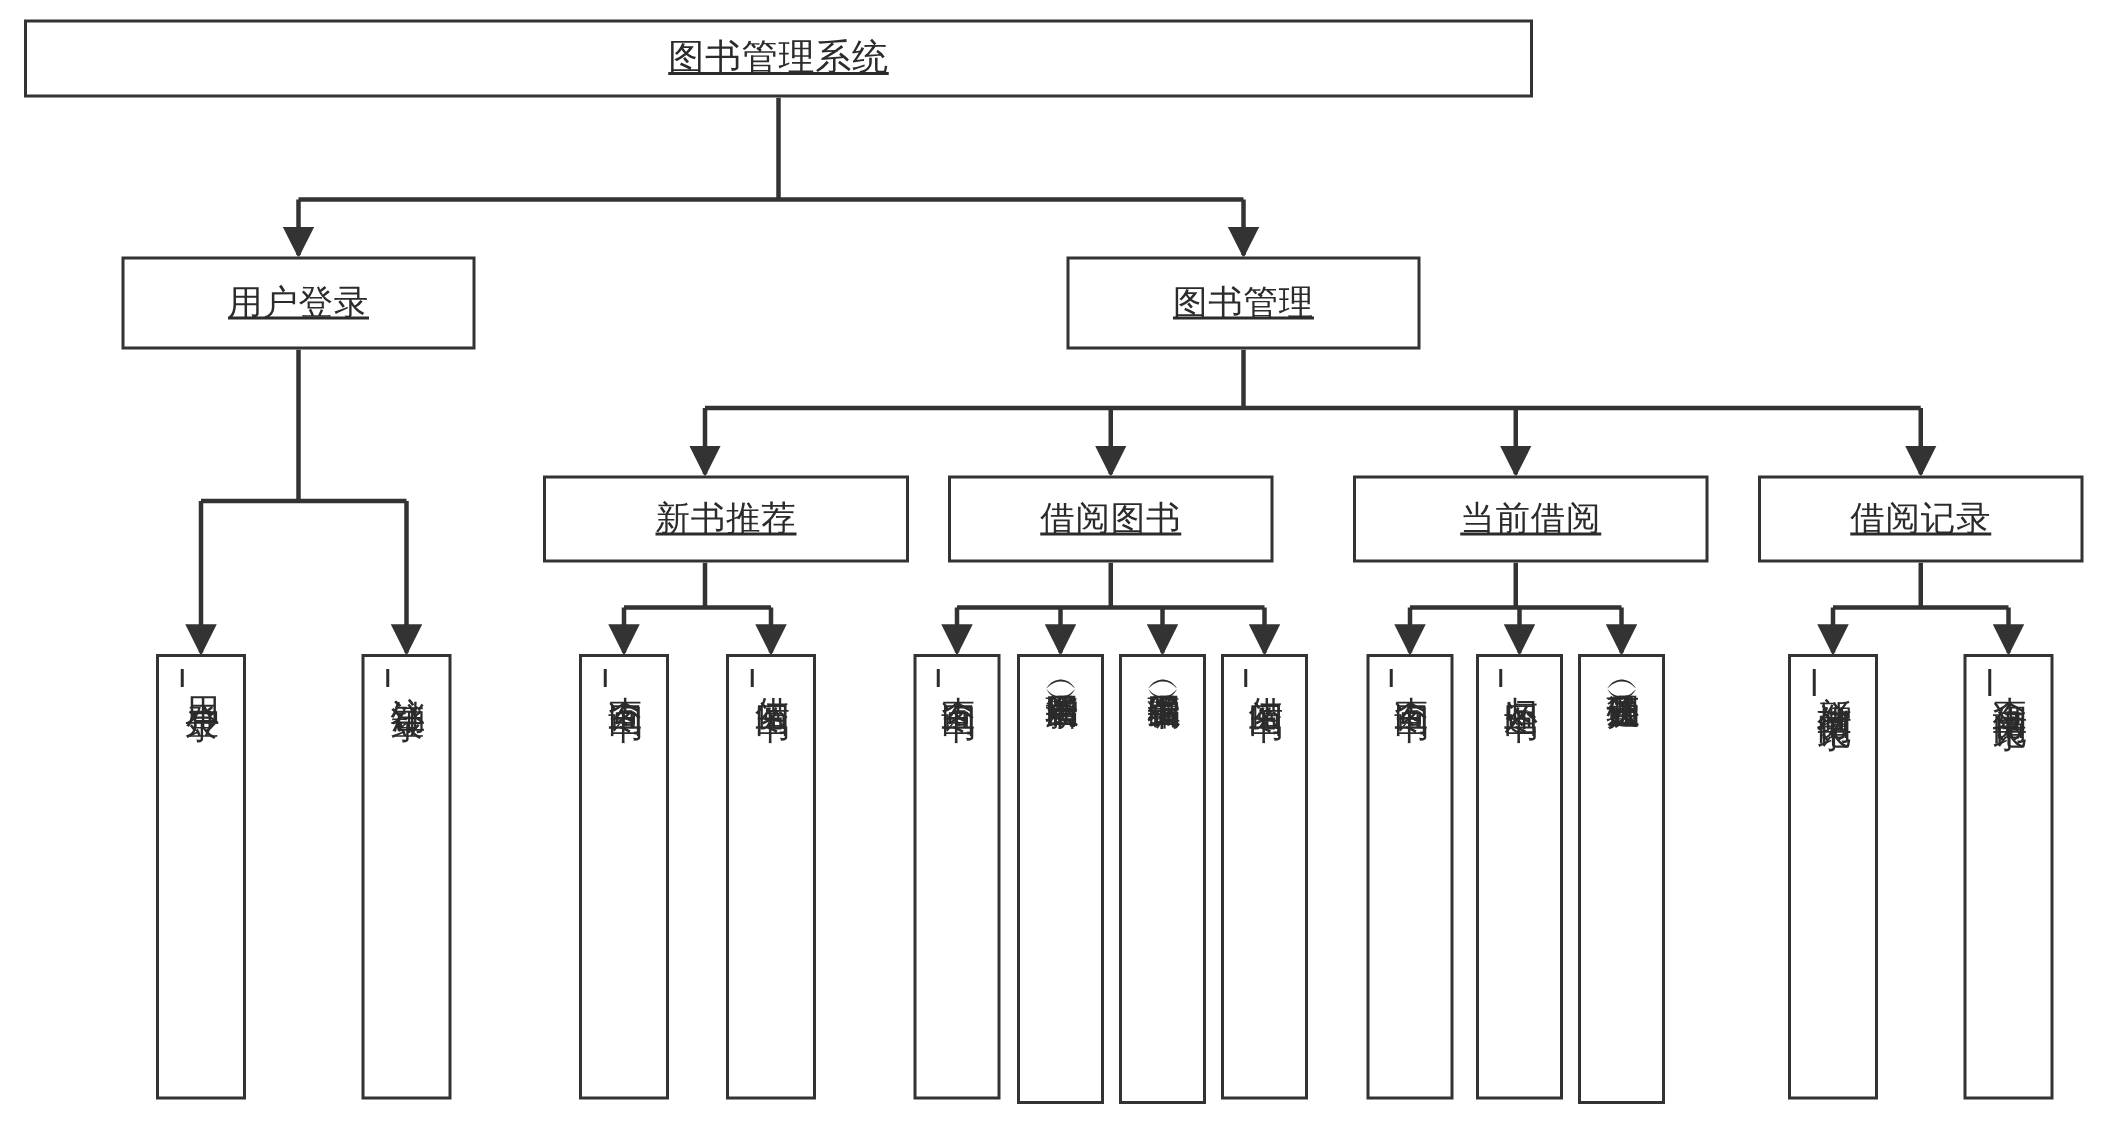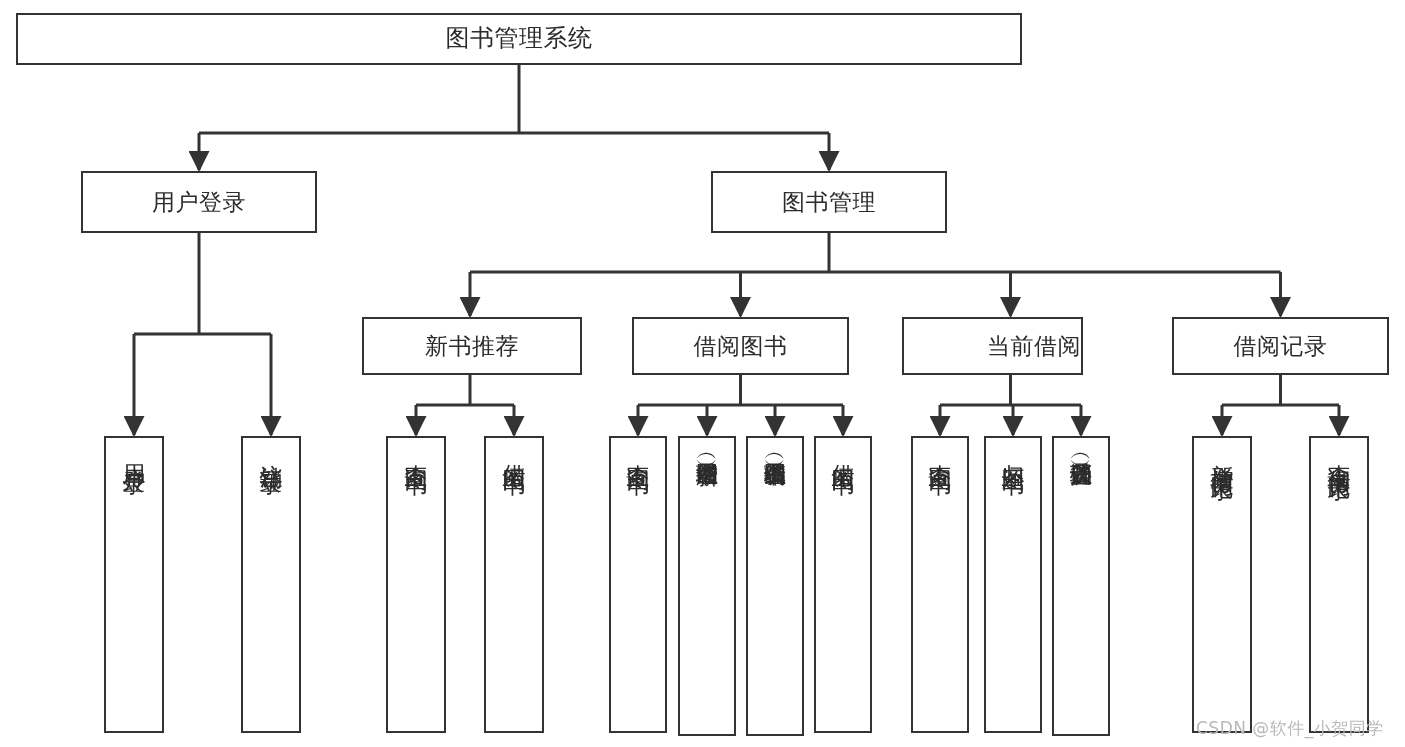--- a/index.html
+++ b/index.html
@@ -34,20 +34,21 @@
     display: flex;
     align-items: center;
     justify-content: center;
     z-index: 2;
   }
   .node .lbl {
     display: block;
     text-align: center;
     line-height: 1.05;
     white-space: nowrap;
+    text-decoration: underline;
   }
   
   .node.horiz .lbl {
     font-size: 23px;
     letter-spacing: 0.5px;
   }
   .node.root .lbl {
     font-size: 24px;
   }
   
@@ -128,27 +129,27 @@
   <div id="node-layer">
       <div class="node horiz root" style="left: 16px; top: 13px; width: 1006px; height: 52px;">
         <span class="lbl">图书管理系统</span>
       </div>
       <div class="node horiz" style="left: 81px; top: 171px; width: 236px; height: 62px;">
         <span class="lbl">用户登录</span>
       </div>
       <div class="node horiz" style="left: 711px; top: 171px; width: 236px; height: 62px;">
         <span class="lbl">图书管理</span>
       </div>
-      <div class="node horiz" style="left: 362px; top: 317px; width: 220px; height: 58px;">
+      <div class="node horiz" style="left: 362px; top: 317px; width: 244px; height: 58px;">
         <span class="lbl">新书推荐</span>
       </div>
       <div class="node horiz" style="left: 632px; top: 317px; width: 217px; height: 58px;">
         <span class="lbl">借阅图书</span>
       </div>
-      <div class="node horiz" style="left: 902px; top: 317px; width: 181px; height: 58px; justify-content: flex-end;">
+      <div class="node horiz" style="left: 902px; top: 317px; width: 237px; height: 58px;">
         <span class="lbl">当前借阅</span>
       </div>
       <div class="node horiz" style="left: 1172px; top: 317px; width: 217px; height: 58px; justify-content: center;">
         <span class="lbl">借阅记录</span>
       </div>
       <div class="node vert" style="left: 104px; top: 436px; width: 60px; height: 297px;">
         <span class="lbl">用户登录</span>
       </div>
       <div class="node vert" style="left: 241px; top: 436px; width: 60px; height: 297px;">
         <span class="lbl">注销登录</span>
@@ -181,14 +182,13 @@
         <span class="lbl">确认归还（管理员）</span>
       </div>
       <div class="node vert" style="left: 1192px; top: 436px; width: 60px; height: 297px;">
         <span class="lbl">新增借阅记录</span>
       </div>
       <div class="node vert" style="left: 1309px; top: 436px; width: 60px; height: 297px;">
         <span class="lbl">查询借阅记录</span>
       </div>
     </div>
 
-  <div class="watermark" style="left:1196px; top:717px;">CSDN @软件_小贺同学</div>
 </div>
 
 </body></html>

